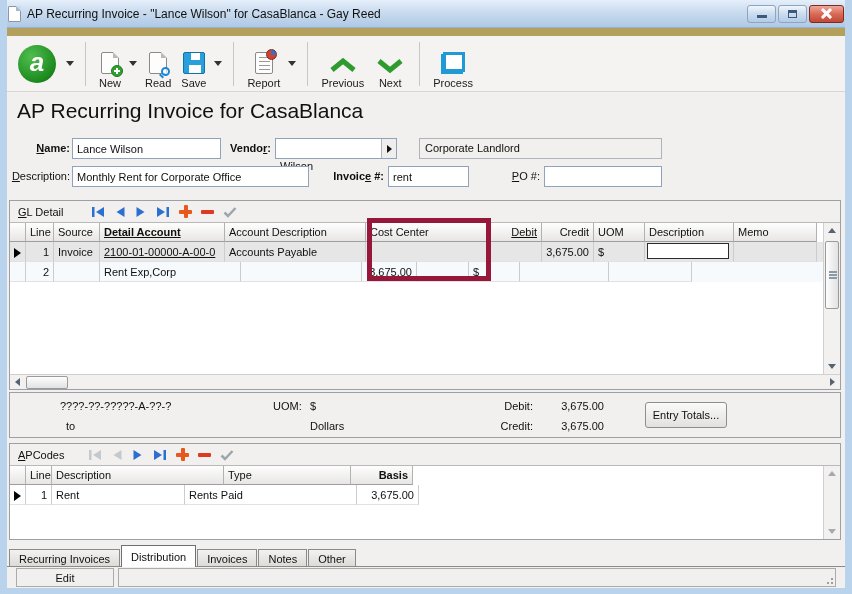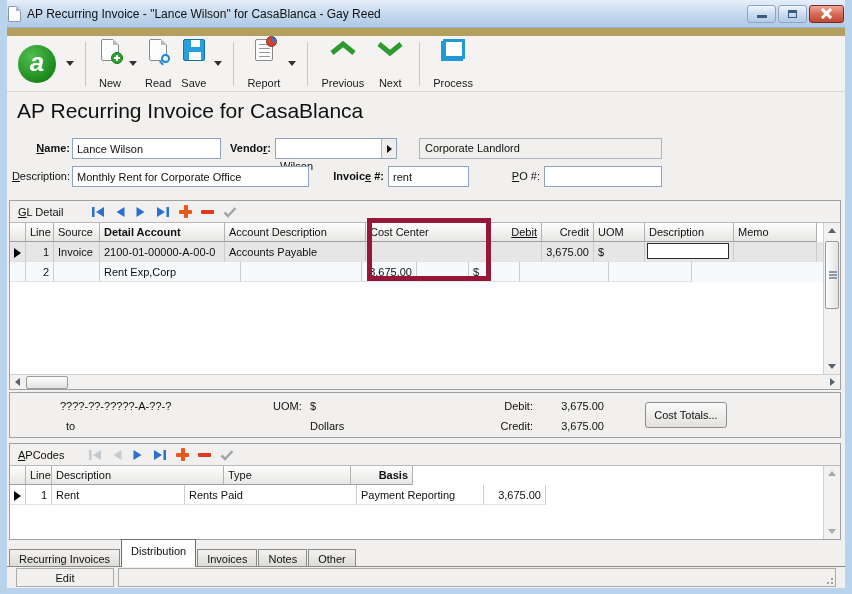--- a/index.html
+++ b/index.html
@@ -24,21 +24,21 @@
   .glyph-min{width:10px;height:3px;background:#3C5A7A;margin-top:6px;}
   .glyph-max{width:9px;height:8px;border:1px solid #3C5A7A;border-top:3px solid #3C5A7A;background:transparent;}
   .glyph-x{position:relative;width:11px;height:11px;}
   .glyph-x::before,.glyph-x::after{content:"";position:absolute;left:4px;top:-1px;width:3px;height:13px;background:#fff;border-radius:1px;}
   .glyph-x::before{transform:rotate(45deg);} .glyph-x::after{transform:rotate(-45deg);}
   
   .goldbar{position:absolute;left:-7px;right:-7px;top:28px;height:8px;background:#B2A05C;}
   .toolbar{position:absolute;left:0;right:0;top:36px;height:56px;background:#F4F3F1;
     border-bottom:1px solid #D8D6D2;display:flex;align-items:center;padding-left:6px;}
   .tb-sep{width:1px;height:44px;background:#C9C7C3;margin:0 8px;}
-  .tb-item{display:flex;flex-direction:column;align-items:center;justify-content:space-between;height:50px;padding:0 5px;cursor:default;}
+  .tb-item{display:flex;flex-direction:column;align-items:center;justify-content:flex-end;height:50px;padding:0 5px;cursor:default;}
   .tb-label{font-size:11px;color:#1A1A1A;margin-top:3px;white-space:nowrap;}
   .dd-arrow{width:0;height:0;border-left:4px solid transparent;border-right:4px solid transparent;border-top:5px solid #333;margin:0 3px;align-self:center;}
   .logo{width:38px;height:38px;border-radius:50%;background:radial-gradient(circle at 35% 30%,#4FBE4F,#1D8A1D 70%,#126312);
     display:flex;align-items:center;justify-content:center;margin-right:2px;}
   .logo span{color:#fff;font-size:26px;font-weight:bold;font-style:italic;line-height:1;transform:translateY(-2px);}
   .page-ic{width:18px;height:22px;background:#FDFDFD;border:1px solid #8A8A8A;border-radius:2px;position:relative;}
   .page-ic::before{content:"";position:absolute;right:-1px;top:-1px;border-style:solid;border-width:0 6px 6px 0;border-color:transparent #F4F3F1 #B9B9B9 transparent;}
   .badge-plus{position:absolute;right:-5px;bottom:-4px;width:12px;height:12px;border-radius:50%;background:#2FA12F;border:1px solid #1C7A1C;}
   .badge-plus::before,.badge-plus::after{content:"";position:absolute;background:#fff;}
   .badge-plus::before{left:2px;top:4.5px;width:6px;height:1.8px;}
@@ -80,21 +80,21 @@
   .grow{display:flex;}
   .gcell{font-size:11px;color:#101010;padding:2px 4px;border-right:1px solid #C9CDD1;overflow:hidden;white-space:nowrap;flex:none;}
   .ghead .gcell{background:linear-gradient(180deg,#FEFEFE,#E7E6E4);border-right:1px solid #B2B2B2;border-bottom:1px solid #9E9E9E;height:19px;padding-top:3px;}
   .gdata .gcell{height:20px;padding-top:4px;border-bottom:1px solid #E2E2E2;}
   .row-sel{background:#E6E6E6;} .row-alt{background:#F7FAFD;}
   .selcell{display:flex;align-items:center;justify-content:center;}
   .sel-arrow{width:0;height:0;border-top:5px solid transparent;border-bottom:5px solid transparent;border-left:7px solid #000;}
   .ra{text-align:right;}
   .cell-input{width:82px;height:16px;border:1px solid #2A2A2A;background:#fff;font-size:11px;padding:0 2px;}
   
-  .g-sel{width:16px;} .g-line{width:28px;} .g-src{width:46px;} .g-acct{width:125px;}
+  .g-sel{width:16px;} .g-line{width:28px;} .g-src{width:46px;} .g-acct{width:125px;text-decoration:underline;}
   .g-adesc{width:141px;} .g-cc{width:121px;} .g-deb{width:55px;text-decoration:underline;} .g-cred{width:52px;}
   .g-uom{width:51px;} .g-desc{width:89px;} .g-memo{width:83px;}
   
   .a-sel{width:16px;} .a-line{width:26px;} .a-code{width:133px;} .a-desc{width:172px;} .a-type{width:127px;} .a-basis{width:62px;}
   
   .vscroll{position:absolute;top:0;right:0;width:17px;background:#F2F1F0;border-left:1px solid #D0D0D0;}
   .hscroll{position:absolute;left:0;right:0;bottom:0;height:15px;background:#F2F1F0;border-top:1px solid #D0D0D0;display:flex;align-items:center;}
   .sbtn{width:15px;height:15px;display:flex;align-items:center;justify-content:center;}
   .vscroll .sbtn{width:16px;}
   .ar-up{width:0;height:0;border-left:4px solid transparent;border-right:4px solid transparent;border-bottom:5px solid #57646F;}
@@ -106,21 +106,21 @@
   .hthumb{width:42px;height:13px;background:linear-gradient(180deg,#FDFDFD,#E2E2E2);border:1px solid #9A9A9A;border-radius:2px;margin-left:1px;}
   .gray-dis{opacity:.45;}
   
   .sum-label{position:absolute;font-size:11px;color:#101010;}
   .btn{position:absolute;font-size:11px;color:#101010;background:linear-gradient(180deg,#FAFAFA,#E2E1DE);border:1px solid #8E8E8E;border-radius:3px;display:flex;align-items:center;justify-content:center;}
   
   .annotation-box{position:absolute;left:360px;top:218px;width:124px;height:63px;border:5px solid #97173A;z-index:30;pointer-events:none;}
   
   .tabs{position:absolute;left:2px;top:545px;height:22px;display:flex;align-items:flex-end;}
   .tab{font-size:11px;color:#101010;background:linear-gradient(180deg,#F3F2F0,#DCDAD6);border:1px solid #8A8A8A;border-bottom:none;height:18px;padding:3px 9px 0 9px;margin-right:1px;white-space:nowrap;}
-  .tab.active{background:#FEFEFE;height:28px;padding-top:5px;border-color:#707070;position:relative;z-index:2;}
+  .tab.active{background:#FEFEFE;height:22px;padding-top:5px;border-color:#707070;position:relative;z-index:2;}
   .tabs-baseline{position:absolute;left:0;right:0;top:566px;height:1px;background:#8A8A8A;}
   .statusbar{position:absolute;left:0;right:0;top:567px;height:21px;background:#F1F0EE;display:flex;align-items:center;padding:0 9px;gap:4px;}
   .spanel{height:19px;border:1px solid #ABABAB;background:#F1F0EE;font-size:11px;display:flex;align-items:center;justify-content:center;color:#101010;position:relative;}
   .sgrip{position:absolute;right:2px;bottom:2px;width:10px;height:10px;}
   .sgrip i{position:absolute;width:2px;height:2px;background:#9AA0A6;}
 </style>
 </head>
 <body>
 
 <div class="window">
@@ -319,21 +319,21 @@
   <div class="panel" style="left:2px;top:392px;width:832px;height:46px;">
     <span class="sum-label" style="left:50px;top:7px;">????-??-?????-A-??-?</span>
     <span class="sum-label" style="left:56px;top:27px;">to</span>
     <span class="sum-label" style="left:263px;top:7px;">UOM:</span>
     <span class="sum-label" style="left:300px;top:7px;">$</span>
     <span class="sum-label" style="left:300px;top:27px;">Dollars</span>
     <span class="sum-label" style="left:455px;top:7px;width:68px;text-align:right;">Debit:</span>
     <span class="sum-label" style="left:530px;top:7px;width:64px;text-align:right;">3,675.00</span>
     <span class="sum-label" style="left:455px;top:27px;width:68px;text-align:right;">Credit:</span>
     <span class="sum-label" style="left:530px;top:27px;width:64px;text-align:right;">3,675.00</span>
-    <div class="btn" style="left:635px;top:9px;width:82px;height:26px;">Cost Totals...</div>
+    <div class="btn" style="left:635px;top:9px;width:82px;height:26px;">Entry Totals...</div>
   </div>
 
   <div class="panel" style="left:2px;top:443px;width:832px;height:97px;">
     <div class="sect-head">
       <span><span></span><span class="u">A</span><span>PCodes</span></span>
       <div class="nav" style="margin-left:24px;">
         <svg width="14" height="12" class="gray-dis">
             <rect x="1" y="1" width="2.5" height="10" fill="#8E9AA6"></rect>
             <polygon points="13,1 5,6 13,11" fill="#8E9AA6"></polygon>
           </svg>
@@ -362,21 +362,20 @@
         <div class="gcell a-type">Type</div>
         <div class="gcell a-basis bold ra">Basis</div>
       </div>
       <div class="grow gdata">
         <div class="gcell a-sel selcell">
             <span class="sel-arrow"></span>
           </div>
         <div class="gcell a-line ra">1</div>
         <div class="gcell a-code">Rent</div>
         <div class="gcell a-desc">Rents Paid</div>
-        <div class="gcell a-type">Payment Reporting</div>
         <div class="gcell a-basis ra">3,675.00</div>
       </div>
       <div class="vscroll" style="height:73px;">
         <div class="sbtn">
             <span class="ar-up" style="opacity:.5;"></span>
           </div>
         <div class="sbtn" style="position:absolute;bottom:0;">
             <span class="ar-dn" style="opacity:.5;"></span>
           </div>
       </div>

